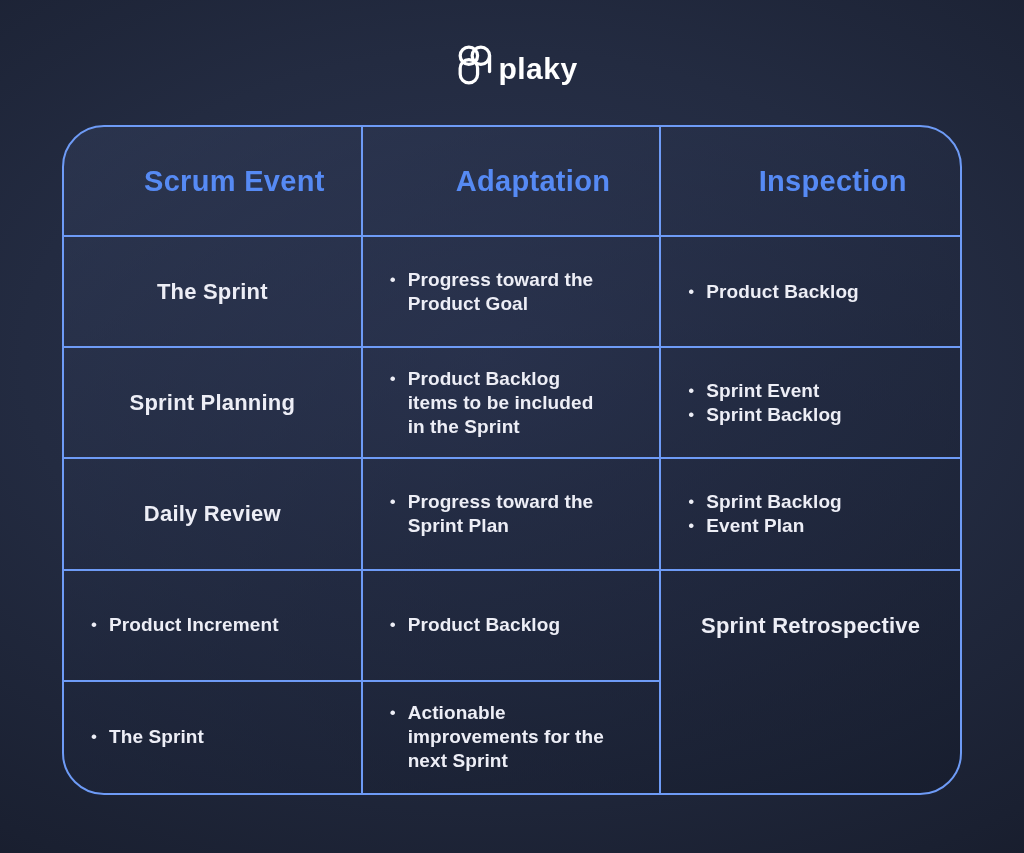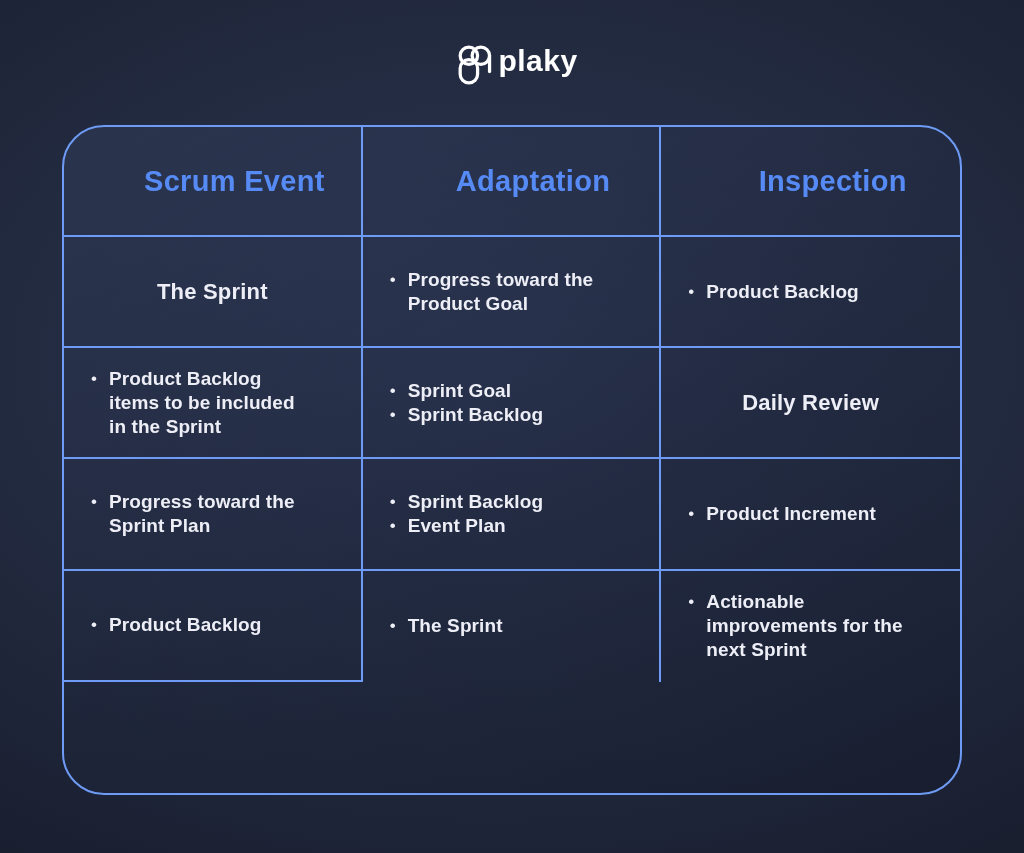--- a/index.html
+++ b/index.html
@@ -10,21 +10,21 @@
   *{box-sizing:border-box;}
   html,body{margin:0;padding:0;}
   body{
     width:1024px;height:853px;position:relative;overflow:hidden;
     font-family:"Liberation Sans","DejaVu Sans",sans-serif;
     background:radial-gradient(ellipse 120% 95% at 48% 42%,
       #2b3450 0%, #232b41 38%, #1a2031 70%, #11141f 100%);
   }
   .logo{
     position:absolute;top:44px;left:0;right:0;
-    display:flex;justify-content:center;align-items:flex-start;gap:3px;padding-left:12px;
+    display:flex;justify-content:center;align-items:flex-end;gap:3px;padding-left:12px;
   }
   .logo-mark svg{display:block;}
   .logo-text{
     color:#ffffff;font-size:30px;font-weight:700;letter-spacing:0.5px;
   }
   .table{
     position:absolute;left:62px;top:125px;width:900px;height:670px;
     border:2px solid var(--border);border-radius:42px;overflow:hidden;
     display:grid;grid-template-columns:1fr 1fr 1fr;
     grid-template-rows:110px repeat(5,1fr);
@@ -89,33 +89,36 @@
       </div>
     </div>
     <div class="cell list-cell">
       <div class="bullets">
         <div class="bullet-item">
           <span class="dot">•</span>
           <span class="bullet-text">Product Backlog</span>
         </div>
       </div>
     </div>
+    <div class="cell event-cell">
+      <span>Sprint Planning</span>
+    </div>
     <div class="cell list-cell">
       <div class="bullets">
         <div class="bullet-item">
           <span class="dot">•</span>
           <span class="bullet-text">Product Backlog items to be included in the Sprint</span>
         </div>
       </div>
     </div>
     <div class="cell list-cell">
       <div class="bullets">
         <div class="bullet-item">
           <span class="dot">•</span>
-          <span class="bullet-text">Sprint Goal</span>
+          <span class="bullet-text">Sprint Event</span>
         </div>
         <div class="bullet-item">
           <span class="dot">•</span>
           <span class="bullet-text">Sprint Backlog</span>
         </div>
       </div>
     </div>
     <div class="cell event-cell">
       <span>Daily Review</span>
     </div>
@@ -148,20 +151,23 @@
       </div>
     </div>
     <div class="cell list-cell">
       <div class="bullets">
         <div class="bullet-item">
           <span class="dot">•</span>
           <span class="bullet-text">Product Backlog</span>
         </div>
       </div>
     </div>
+    <div class="cell event-cell last">
+      <span>Sprint Retrospective</span>
+    </div>
     <div class="cell list-cell last">
       <div class="bullets">
         <div class="bullet-item">
           <span class="dot">•</span>
           <span class="bullet-text">The Sprint</span>
         </div>
       </div>
     </div>
     <div class="cell list-cell last">
       <div class="bullets">

